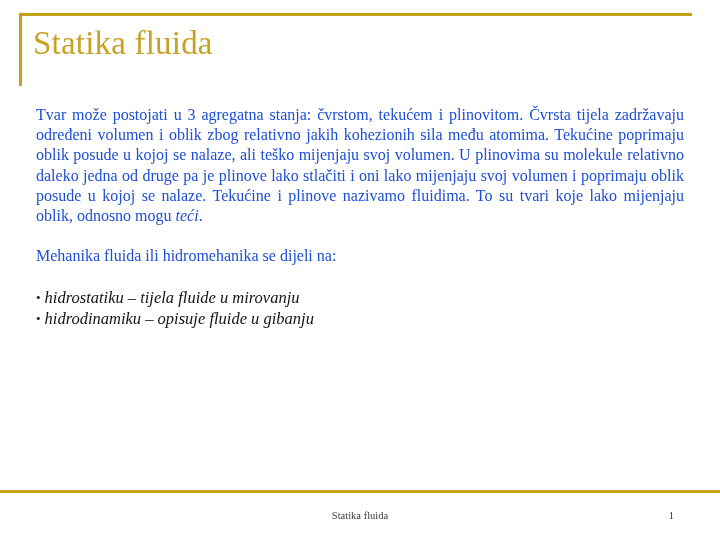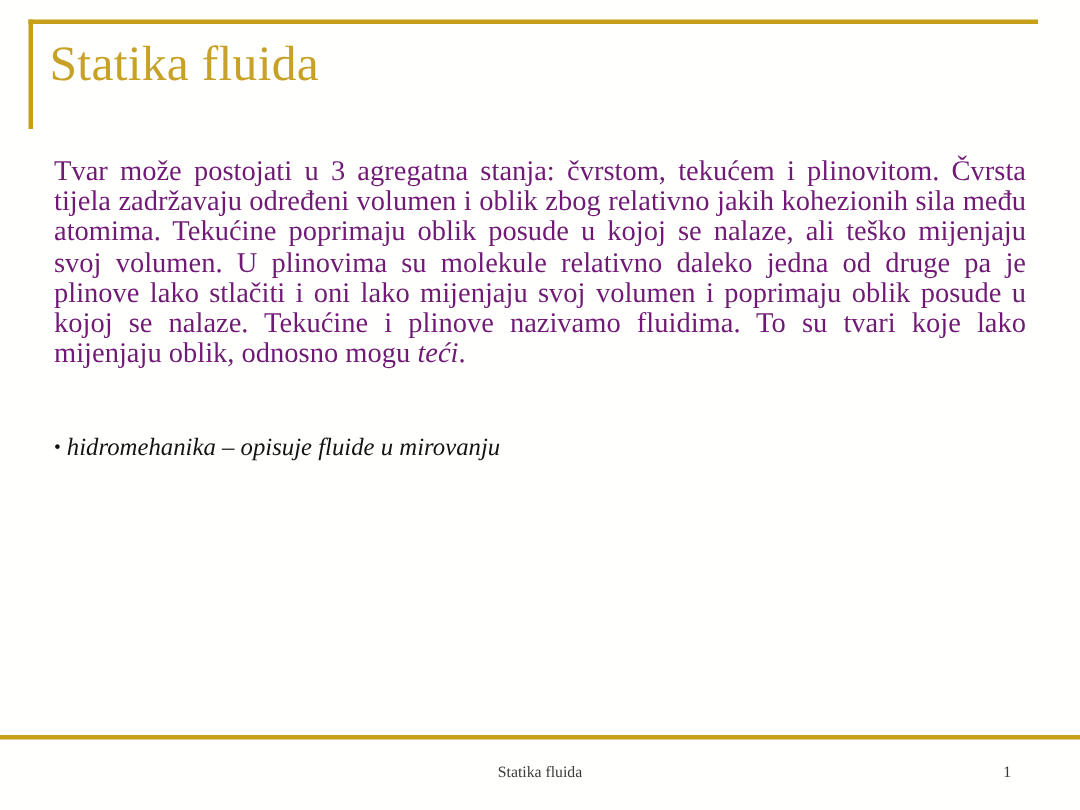--- a/index.html
+++ b/index.html
@@ -57,23 +57,23 @@
   
   .content {
     position: absolute;
     left: 36px;
     top: 105px;
     width: 648px;
   }
 
   .para {
     margin: 0;
-    font-size: 19px;
+    font-size: 16px;
     line-height: 20.2px;
-    color: #701a75;
+    color: #1d4ed8;
     text-align: justify;
     text-justify: inter-word;
     font-family: "Liberation Serif", "DejaVu Serif", serif;
   }
   .para em {
     font-style: italic;
   }
 
   .para-gap {
     height: 20.2px;
@@ -142,25 +142,27 @@
   <div class="title-rule-left"></div>
 
   <div class="slide-title">Statika fluida</div>
 
   <div class="content">
 
     <p class="para"><span>Tvar može postojati u 3 agregatna stanja: čvrstom, tekućem i plinovitom. Čvrsta tijela zadržavaju određeni volumen i oblik zbog relativno jakih kohezionih sila među atomima. Tekućine poprimaju oblik posude u kojoj se nalaze, ali teško mijenjaju svoj volumen. U plinovima su molekule relativno daleko jedna od druge pa je plinove lako stlačiti i oni lako mijenjaju svoj volumen i poprimaju oblik posude u kojoj se nalaze. Tekućine i plinove nazivamo fluidima. To su tvari koje lako mijenjaju oblik, odnosno mogu </span><em>teći</em><span>.</span></p>
 
     <div class="para-gap"></div>
 
+    <p class="para para-left">Mehanika fluida ili hidromehanika se dijeli na:</p>
 
     <div class="para-gap"></div>
 
     <ul class="bullet-list">
-      <li class="bullet-item"><span class="bullet-mark">•</span><span>hidromehanika – opisuje fluide u mirovanju</span></li>
+      <li class="bullet-item"><span class="bullet-mark">•</span><span>hidrostatiku – tijela fluide u mirovanju</span></li>
+      <li class="bullet-item"><span class="bullet-mark">•</span><span>hidrodinamiku – opisuje fluide u gibanju</span></li>
     </ul>
 
   </div>
 
   <div class="footer-rule"></div>
 
   <div class="footer-text">Statika fluida</div>
 
   <div class="footer-page">1</div>
 

